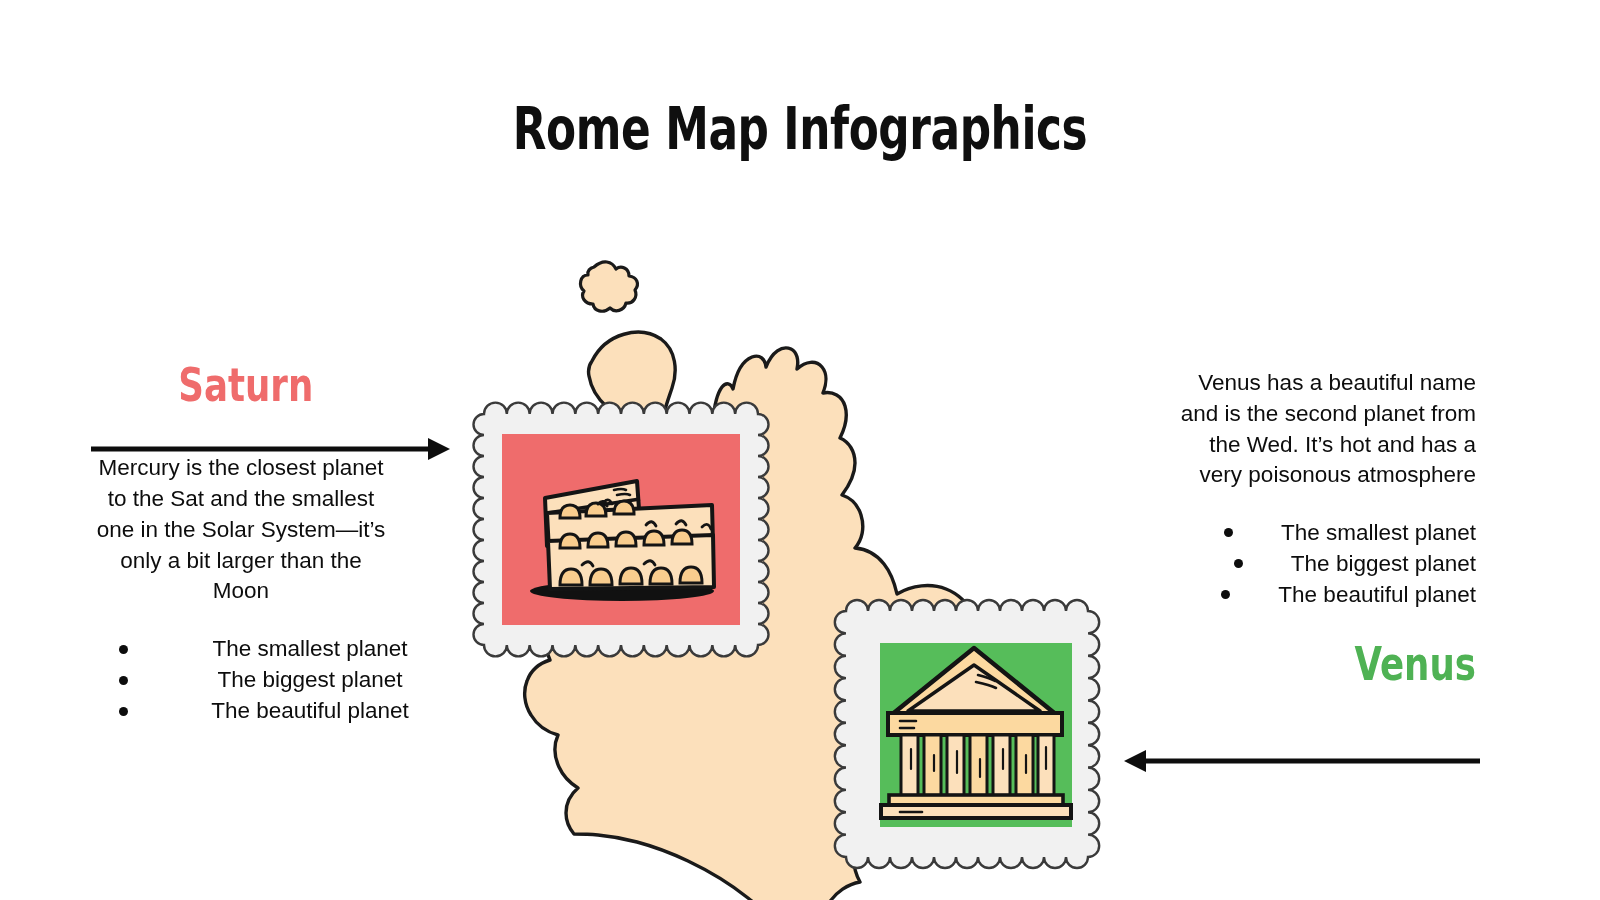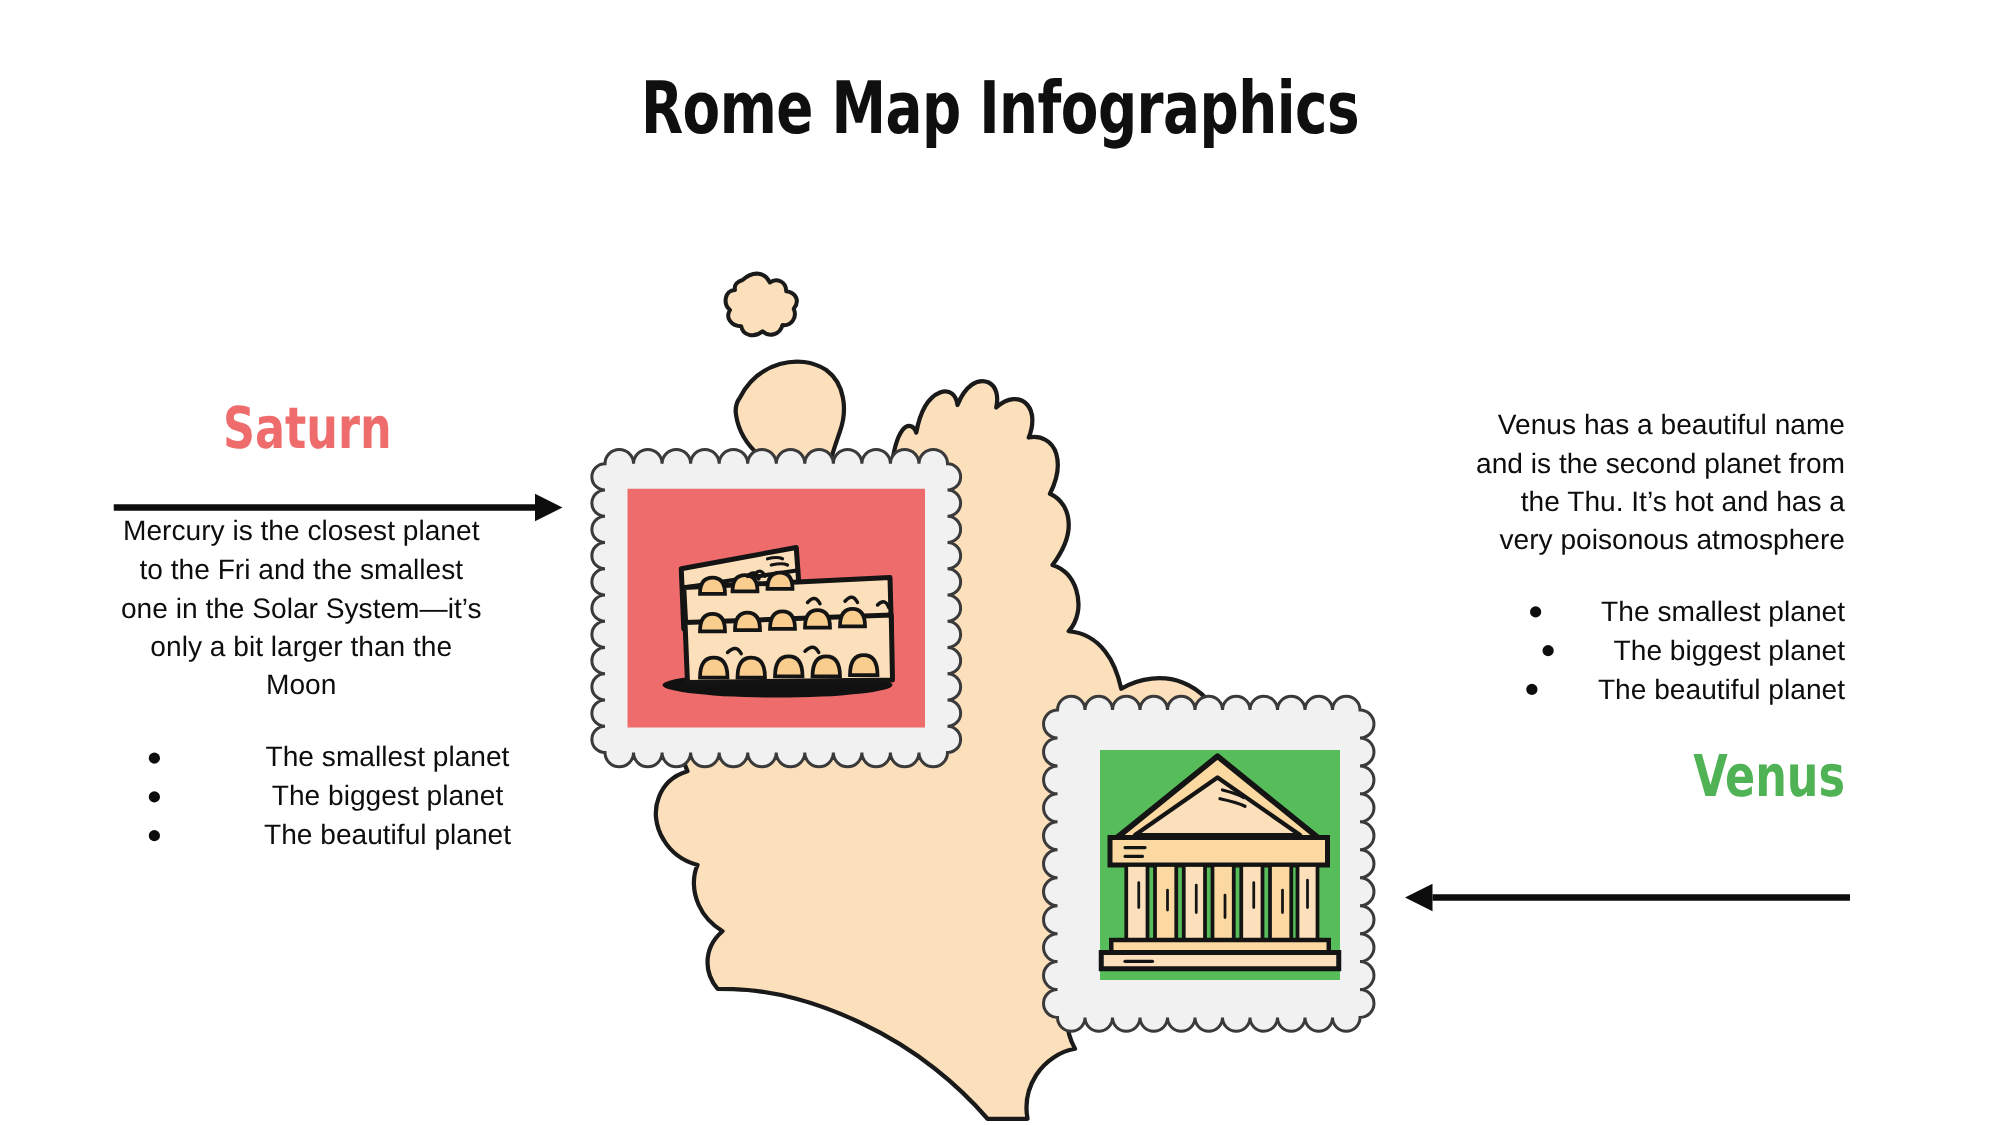--- a/index.html
+++ b/index.html
@@ -8,20 +8,21 @@
     height: 900px;
     background: #ffffff;
     font-family: "Liberation Sans", sans-serif;
     overflow: hidden;
   }
   #stage {
     position: relative;
     width: 1600px;
     height: 756px;
     background: #ffffff;
+    margin-top: 43px;
   }
 
   
   #page-title {
     position: absolute;
     left: 0;
     top: 52px;
     width: 1600px;
     text-align: center;
     font-family: "DejaVu Sans Condensed", "Liberation Sans Narrow", "Liberation Sans", sans-serif;
@@ -315,36 +316,36 @@
     </g>
     <g>
       <line x1="1146" y1="718" x2="1480" y2="718" stroke="#0d0d0d" stroke-width="5.2"></line>
       <path d="M1146 707 L 1124 718 L 1146 729 Z" fill="#0d0d0d"></path>
     </g>
   </svg>
 
   <div id="left-col">
     <div id="left-heading">Saturn</div>
     <div id="left-arrow-slot"></div>
-    <p id="left-para">Mercury is the closest planet to the Fri and the smallest one in the Solar System—it’s only a bit larger than the Moon</p>
+    <p id="left-para">Mercury is the closest planet to the Sat and the smallest one in the Solar System—it’s only a bit larger than the Moon</p>
     <ul id="left-bullets">
       <li>
         <span>The smallest planet</span>
       </li>
       <li>
         <span>The biggest planet</span>
       </li>
       <li>
         <span>The beautiful planet</span>
       </li>
     </ul>
   </div>
 
   <div id="right-col">
-    <p id="right-para">Venus has a beautiful name and is the second planet from the Thu. It’s hot and has a very poisonous atmosphere</p>
+    <p id="right-para">Venus has a beautiful name and is the second planet from the Wed. It’s hot and has a very poisonous atmosphere</p>
     <ul id="right-bullets">
       <li>
         <span class="rb-dot"></span><span>The smallest planet</span>
       </li>
       <li>
         <span class="rb-dot"></span><span>The biggest planet</span>
       </li>
       <li>
         <span class="rb-dot"></span><span>The beautiful planet</span>
       </li>

